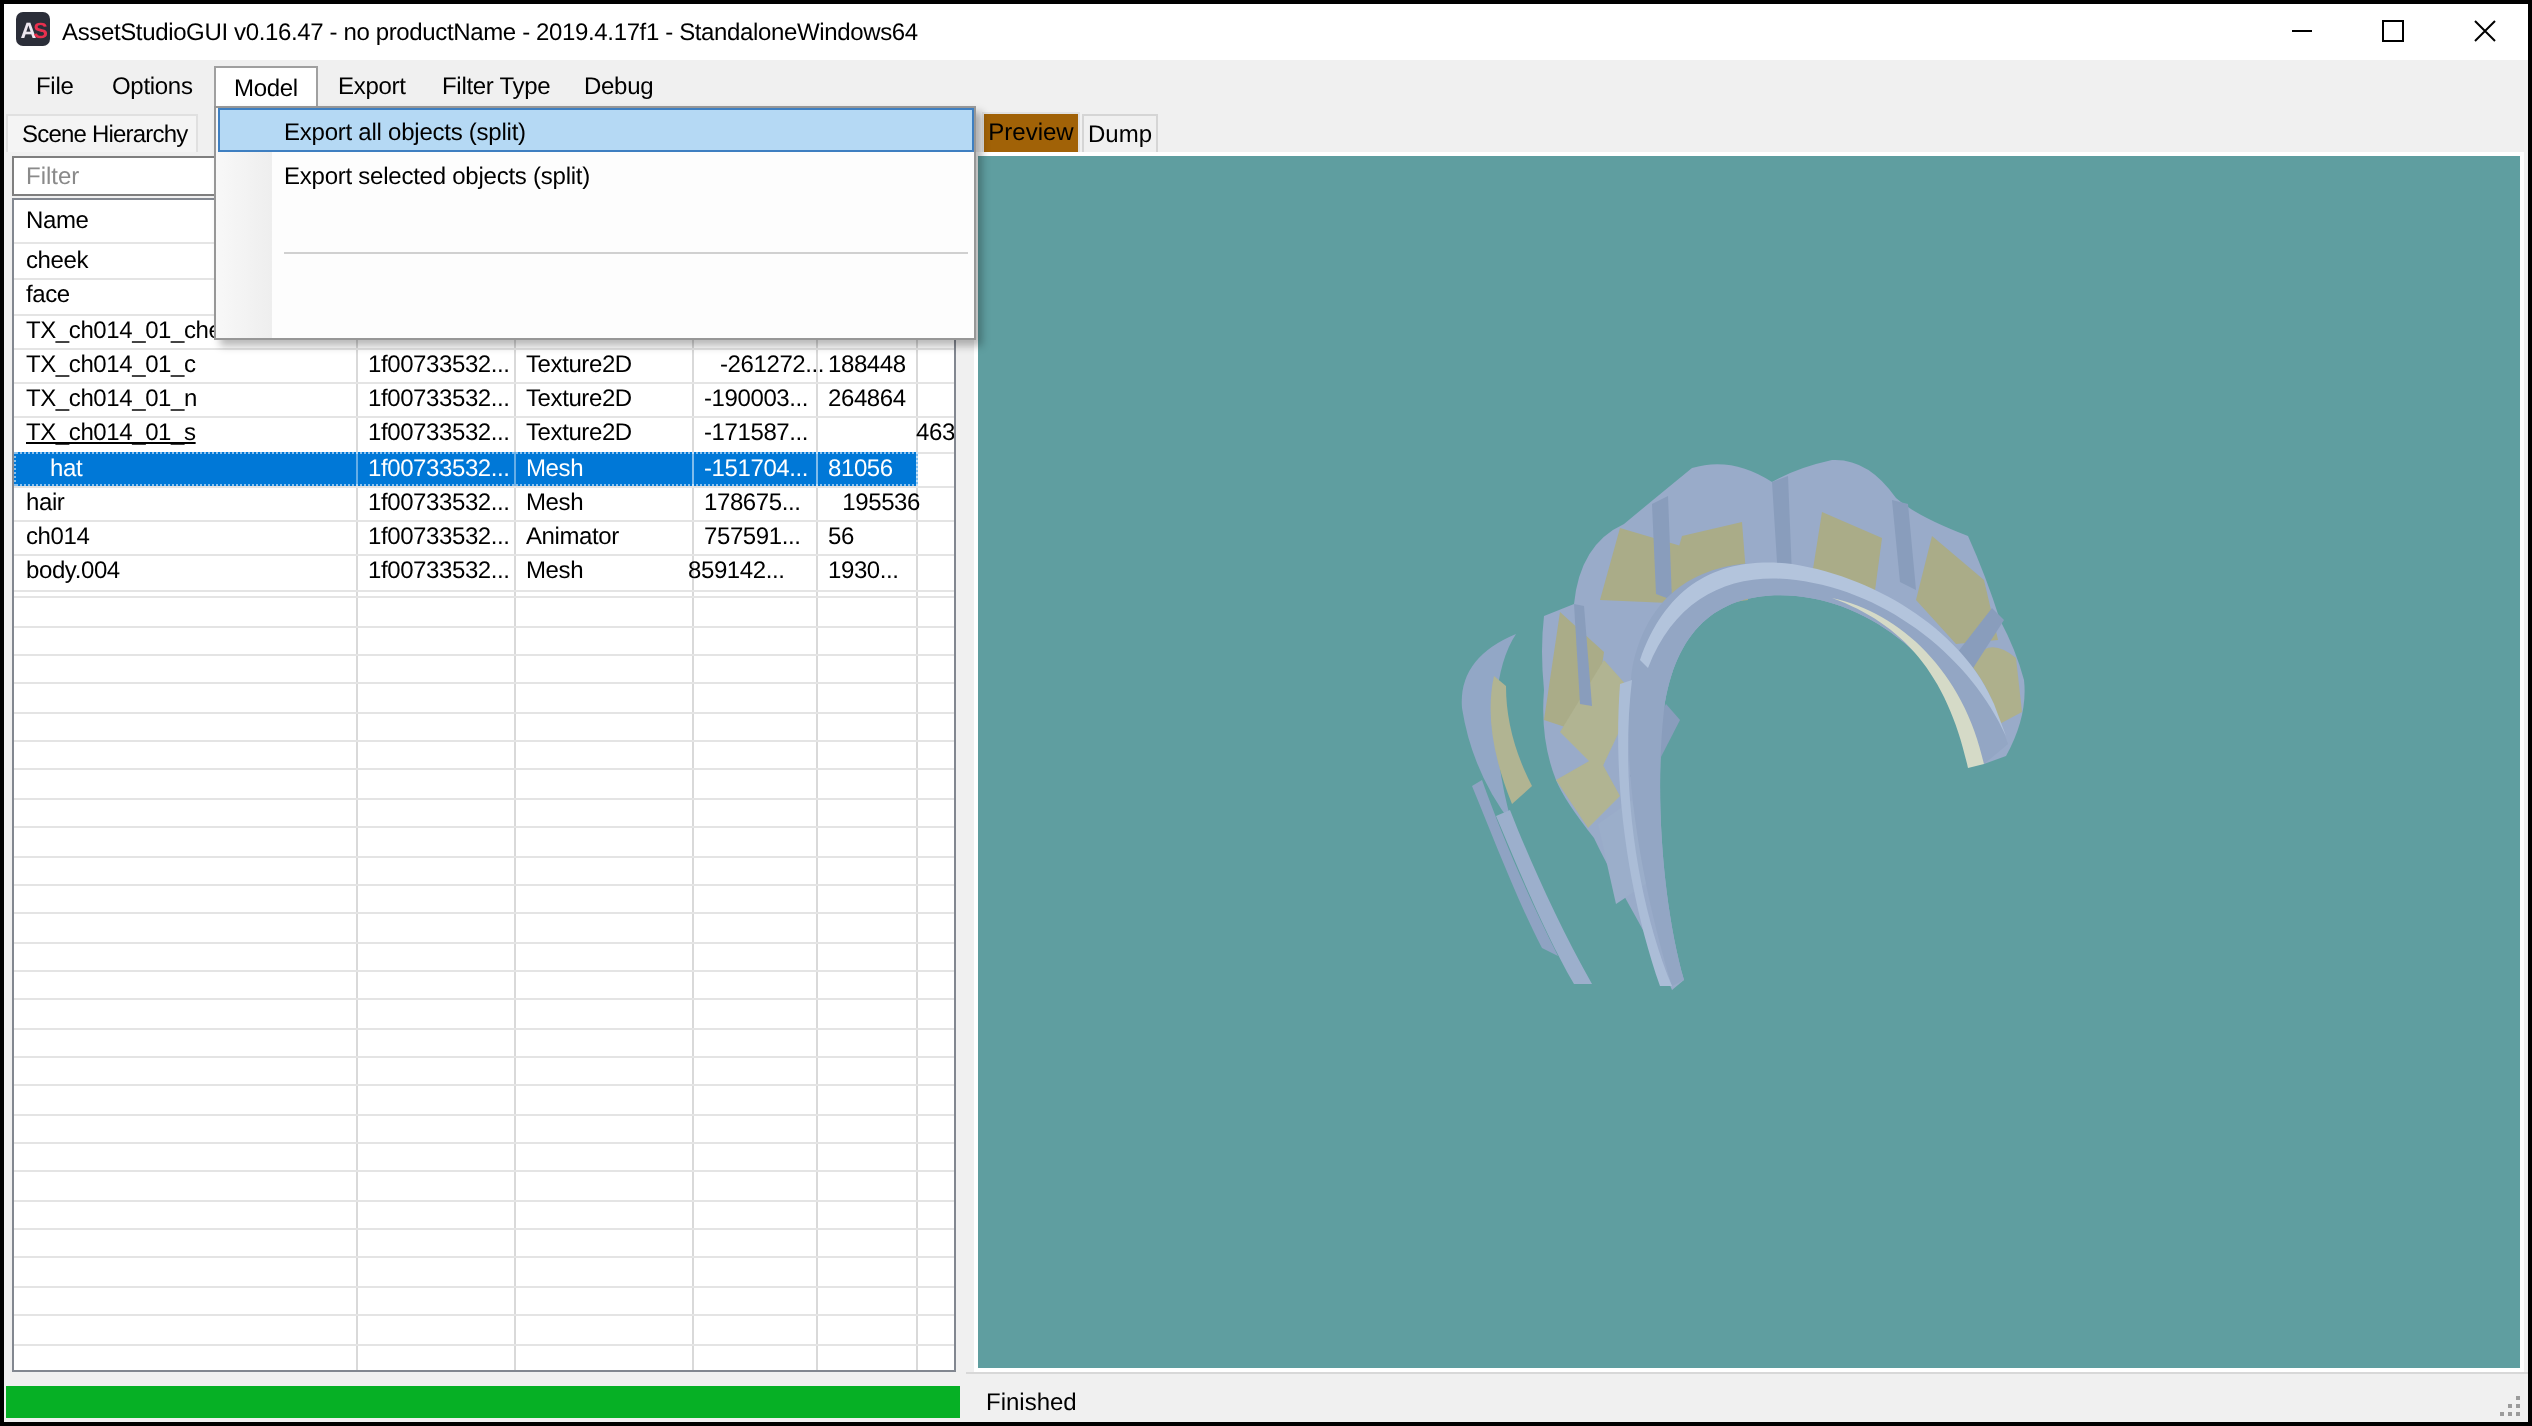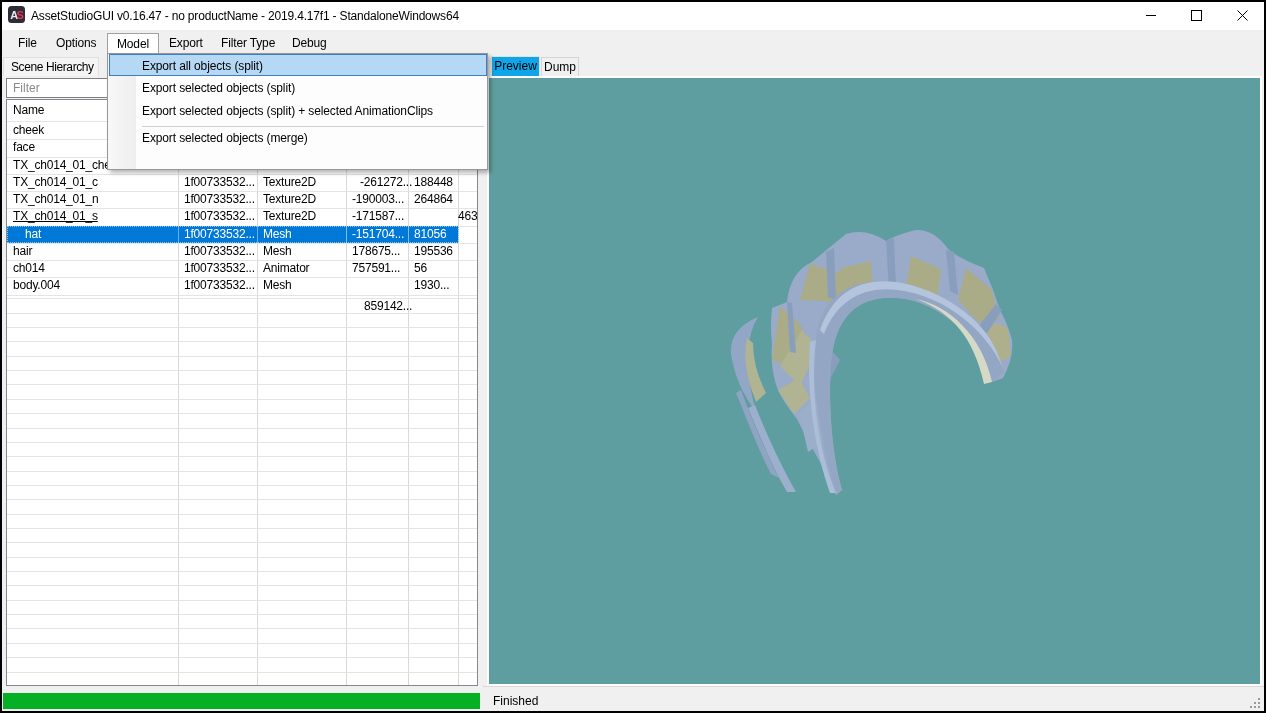--- a/index.html
+++ b/index.html
@@ -41,21 +41,21 @@
   .lv-header { position:absolute; left:0; top:0; right:0; height:22px; background:#fff;
                border-bottom:1px solid #e5e5e5; }
   .cell { position:absolute; white-space:nowrap; overflow:hidden; height:17px; line-height:17px; letter-spacing:-0.2px; }
   .sel-row { position:absolute; background:#0078d7; color:#fff; }
 
   
   #progress { left:3px; top:693px; width:477px; height:16px; background:#06b025; }
 
   
   #previewpage { left:487px; top:76px; width:775px; height:610px; background:#fff; }
-  #tab-preview { left:491px; top:56px; width:49px; height:20px; background:#0ea5e9;
+  #tab-preview { left:491px; top:56px; width:49px; height:20px; background:#a16207;
                  border:1px solid #e2e2e2; border-bottom:none; line-height:19px; text-align:center;}
   #tab-dump { left:541px; top:57px; width:38px; height:19px; background:#f0f0f0;
               border:1px solid #d5d5d5; border-bottom:none; line-height:18px; text-align:center;}
   #teal { left:489px; top:78px; width:771px; height:606px; background:#5f9ea0; }
 
   
   #statusbar { left:483px; top:686px; width:781px; height:25px; background:#f0f0f0;
                border-top:1px solid #d8d8d8; }
   #status-text { left:493px; top:694px; }
   .grip { position:absolute; width:2px; height:2px; background:#9b9b9b; }
@@ -179,30 +179,30 @@
       </div>
       <span class="cell" style="left:6px;top:125.5px;width:163px;color:#fff;margin-left:12px;">hat</span>
       <span class="cell" style="left:177px;top:125.5px;width:71px;color:#fff;">1f00733532...</span>
       <span class="cell" style="left:256px;top:125.5px;width:86px;color:#fff;">Mesh</span>
       <span class="cell" style="left:345px;top:125.5px;width:58px;color:#fff;">-151704...</span>
       <span class="cell" style="left:407px;top:125.5px;width:46px;color:#fff;">81056</span>
       <span class="cell" style="left:6px;top:142.8px;width:163px;">hair</span>
       <span class="cell" style="left:177px;top:142.8px;width:71px;">1f00733532...</span>
       <span class="cell" style="left:256px;top:142.8px;width:86px;">Mesh</span>
       <span class="cell" style="left:345px;top:142.8px;width:58px;">178675...</span>
-      <span class="cell" style="left:407px;top:142.8px;width:46px;">195536</span>
+      <span class="cell" style="left:407px;top:142.8px;width:46px;text-align:right;">195536</span>
       <span class="cell" style="left:6px;top:160.0px;width:163px;">ch014</span>
       <span class="cell" style="left:177px;top:160.0px;width:71px;">1f00733532...</span>
       <span class="cell" style="left:256px;top:160.0px;width:86px;">Animator</span>
       <span class="cell" style="left:345px;top:160.0px;width:58px;">757591...</span>
       <span class="cell" style="left:407px;top:160.0px;width:46px;">56</span>
       <span class="cell" style="left:6px;top:177.3px;width:163px;">body.004</span>
       <span class="cell" style="left:177px;top:177.3px;width:71px;">1f00733532...</span>
       <span class="cell" style="left:256px;top:177.3px;width:86px;">Mesh</span>
-      <span class="cell" style="left:357px;top:177.3px;width:58px;margin-top:21px;">859142...</span>
+      <span class="cell" style="left:337px;top:177.3px;width:58px;">859142...</span>
       <span class="cell" style="left:407px;top:177.3px;width:46px;">1930...</span>
     </div>
 </div>
 <div id="progress" class="abs"></div>
 
 <div id="previewpage" class="abs"></div>
 <div id="tab-preview" class="abs">Preview</div>
 <div id="tab-dump" class="abs">Dump</div>
 <div id="teal" class="abs">
 <svg width="771" height="606" viewBox="489 78 771 606" opacity="0.82">
@@ -261,21 +261,19 @@
 <div class="grip abs" style="left:1258px;top:702px;"></div>
 <div class="grip abs" style="left:1250px;top:706px;"></div>
 <div class="grip abs" style="left:1254px;top:706px;"></div>
 <div class="grip abs" style="left:1258px;top:706px;"></div>
 
 <div id="dropdown" class="abs">
   <div id="dd-margin"></div>
   <div id="dd-hl"></div>
   <div class="dd-item" style="top:1px;">Export all objects (split)</div>
   <div class="dd-item" style="top:23px;">Export selected objects (split)</div>
-  <div class="dd-item" style="top:46px;">Export selected objects (split) + selected AnimationClips</div>
   <div id="dd-sep"></div>
-  <div class="dd-item" style="top:73px;">Export selected objects (merge)</div>
 </div>
 
 <div id="b-top" class="abs"></div>
 <div id="b-left" class="abs"></div>
 <div id="b-right" class="abs"></div>
 <div id="b-bottom" class="abs"></div>
 
 </body></html>

